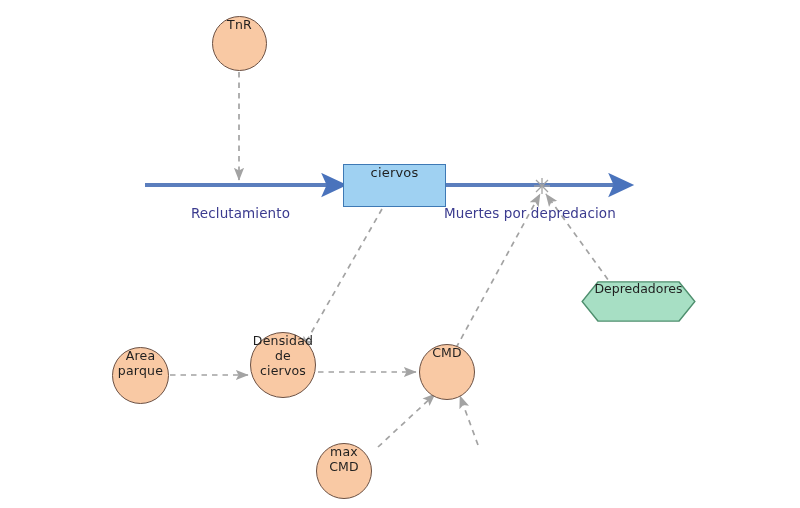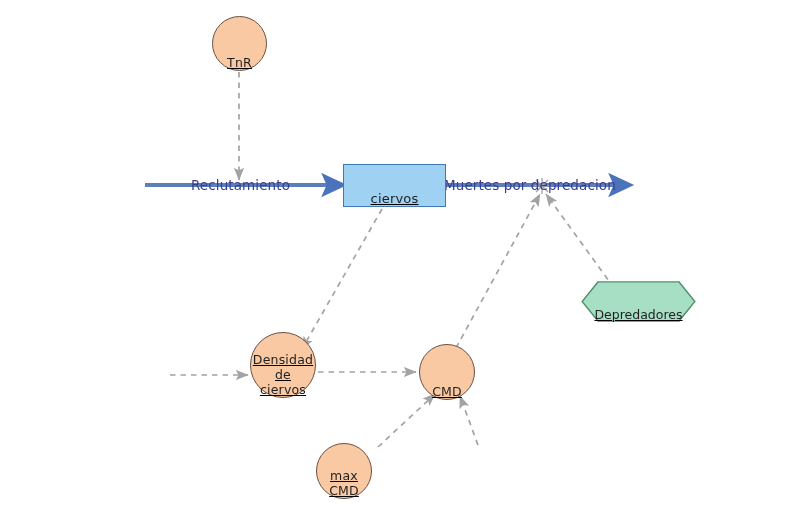--- a/index.html
+++ b/index.html
@@ -21,24 +21,23 @@
     position: absolute;
     left: 0;
     top: 0;
     width: 800px;
     height: 508px;
   }
   .node {
     position: absolute;
     box-sizing: border-box;
     display: flex;
-    align-items: flex-end;
+    align-items: flex-start;
     justify-content: center;
     text-align: center;
-    text-decoration: underline;
   }
   .node-circle {
     border-radius: 50%;
     background: #F9C9A4;
     border: 1.6px solid #6B5043;
   }
   .node-label {
     color: #1f1f1f;
     font-size: 12.5px;
     line-height: 15px;
@@ -69,20 +68,21 @@
     color: #1f1f1f;
     font-size: 12.5px;
     white-space: nowrap;
   }
   .flow-label {
     position: absolute;
     color: #3B3B8F;
     font-size: 13.5px;
     white-space: nowrap;
     letter-spacing: 0.1px;
+    margin-top: 28px;
   }
 </style>
 </head>
 <body>
 
 <div id="canvas">
 
   <svg id="edge-layer" viewBox="0 0 800 508" xmlns="http://www.w3.org/2000/svg">
     <defs>
       <marker id="arrow-dash" markerWidth="9" markerHeight="9" refX="7.2" refY="3.4" orient="auto" markerUnits="strokeWidth">
@@ -131,20 +131,26 @@
     <div class="node-label">ciervos</div>
   </div>
 
   <div class="node node-hex" style="left:581px; top:281px; width:115px; height:41px; background:none;">
     <svg class="hex-shape" viewBox="0 0 115 53" preserveAspectRatio="none" xmlns="http://www.w3.org/2000/svg">
       <polygon points="17,1.2 98,1.2 113.8,26.5 98,51.8 17,51.8 1.2,26.5" fill="#A7DFC4" stroke="#4E8F6E" stroke-width="1.6"></polygon>
     </svg>
     <div class="hex-label">Depredadores</div>
   </div>
 
+  <div class="node node-circle" style="left:112px; top:347px; width:57px; height:57px;">
+    <div class="node-label">
+      <span>Area</span><br>
+      <span>parque</span>
+    </div>
+  </div>
 
   <div class="node node-circle" style="left:250px; top:332px; width:66px; height:66px;">
     <div class="node-label">
       <span>Densidad</span><br>
       <span>de</span><br>
       <span>ciervos</span>
     </div>
   </div>
 
   <div class="node node-circle" style="left:419px; top:344px; width:56px; height:56px;">

